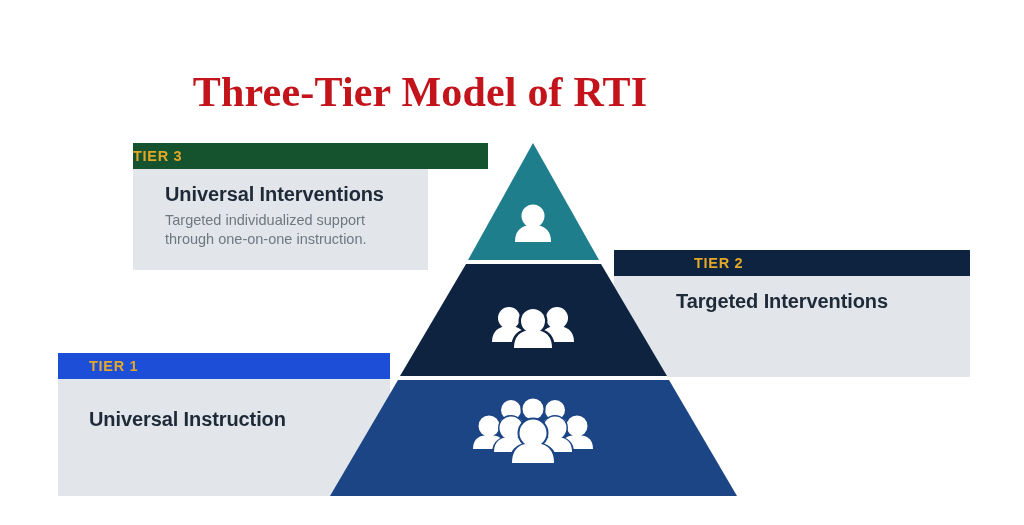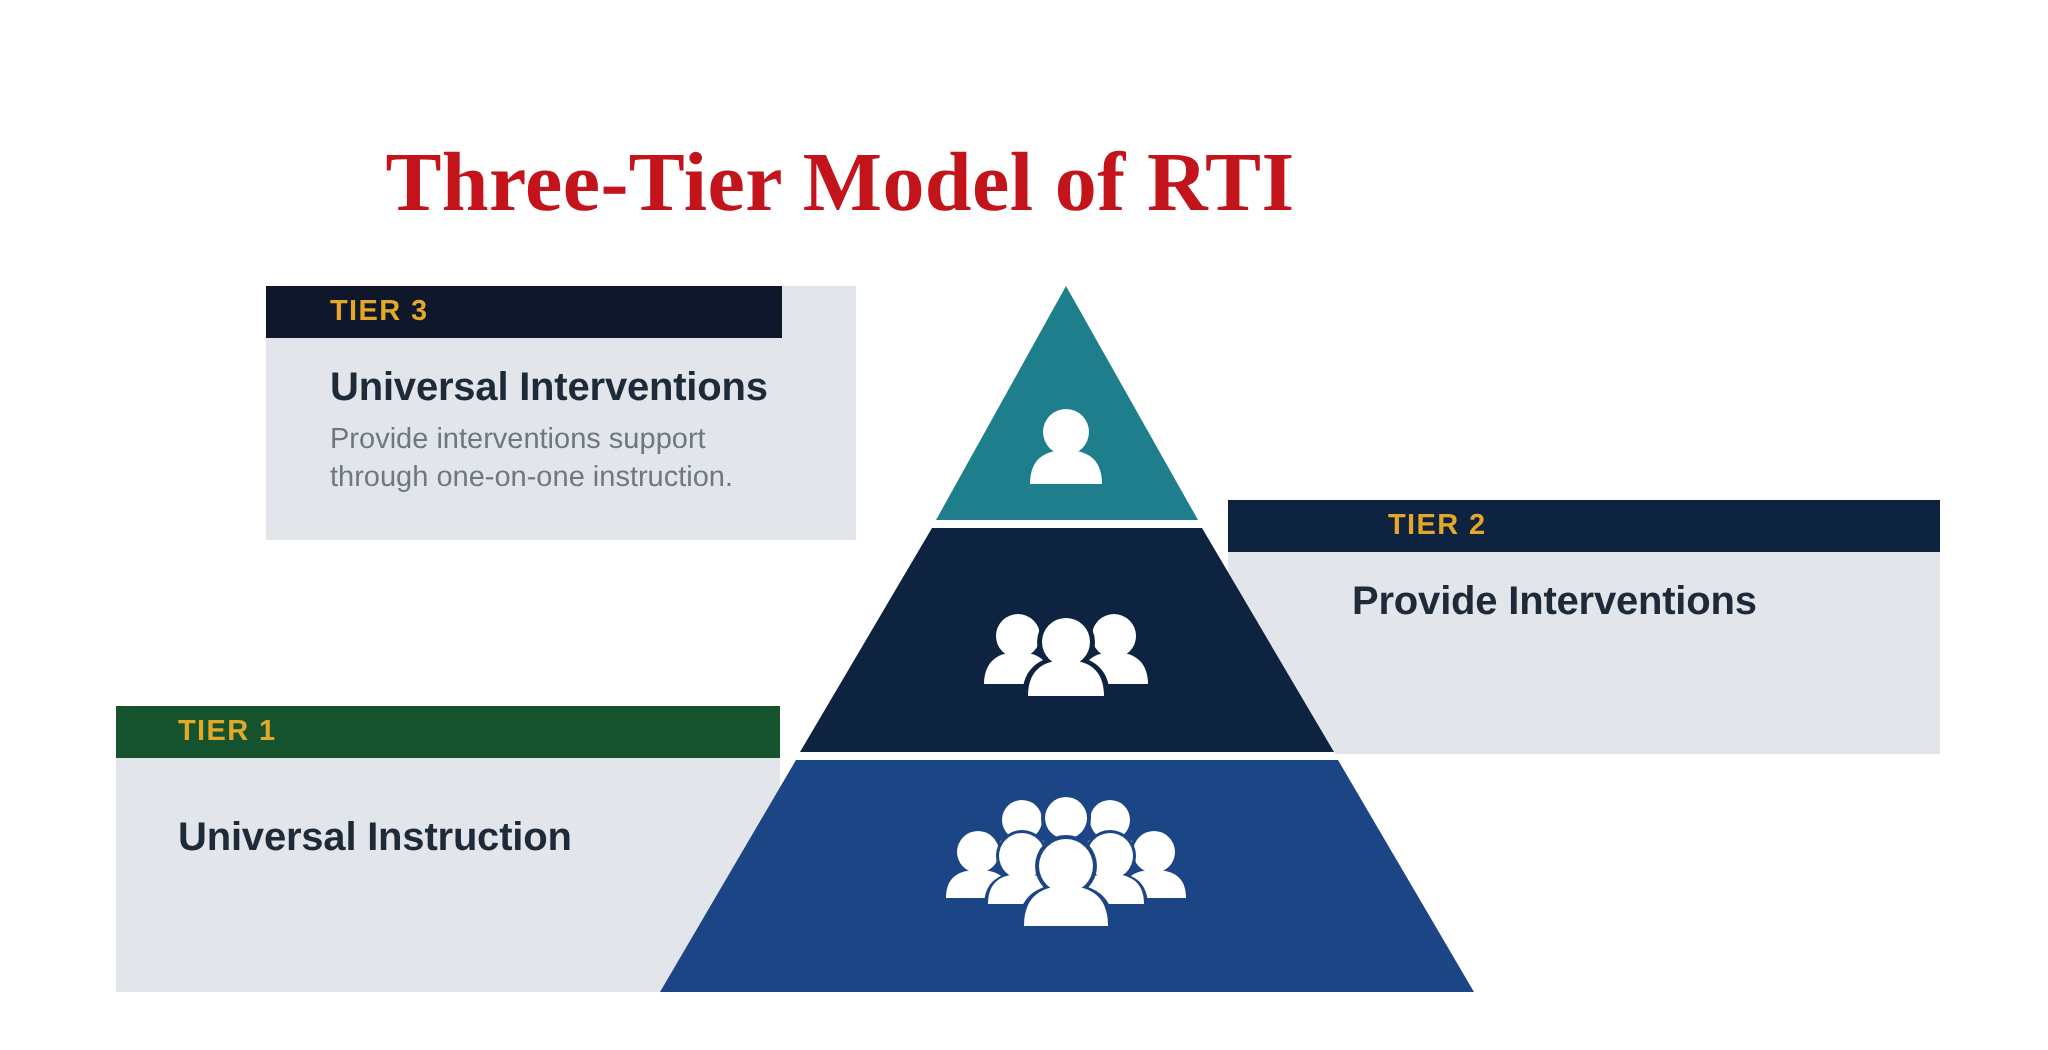--- a/index.html
+++ b/index.html
@@ -69,23 +69,22 @@
   }
 
   
   #panel-tier3 {
     left: 133px;
     top: 143px;
     width: 295px;
     height: 127px;
   }
   #panel-tier3 .panel-head {
-    background: #0f172a;
-    padding-left: 32px;
-    width: 258px;
+    background: #14532d;
+    width: 355px;
   }
   #panel-tier3 .panel-body { padding: 14px 0 0 32px; }
 
   
   #panel-tier2 {
     left: 614px;
     top: 250px;
     width: 356px;
     height: 127px;
   }
@@ -97,21 +96,21 @@
   #panel-tier2 .panel-body { padding: 14px 0 0 62px; }
 
   
   #panel-tier1 {
     left: 58px;
     top: 353px;
     width: 332px;
     height: 143px;
   }
   #panel-tier1 .panel-head {
-    background: #14532d;
+    background: #1d4ed8;
     padding-left: 31px;
     width: 332px;
   }
   #panel-tier1 .panel-body { padding: 12px 0 0 31px; margin-top: 17px; }
 
   
   #pyramid {
     position: absolute;
     left: 0;
     top: 0;
@@ -127,31 +126,31 @@
 <div id="infographic">
 
   <div class="title">Three-Tier Model of RTI</div>
 
   <div class="panel" id="panel-tier3">
     <div class="panel-head">
       <span class="tier-label">TIER 3</span>
     </div>
     <div class="panel-body">
       <p class="panel-title">Universal Interventions</p>
-      <p class="panel-desc">Provide interventions support
+      <p class="panel-desc">Targeted individualized support
 through one-on-one instruction.</p>
     </div>
   </div>
 
   <div class="panel" id="panel-tier2">
     <div class="panel-head">
       <span class="tier-label">TIER 2</span>
     </div>
     <div class="panel-body">
-      <p class="panel-title">Provide Interventions</p>
+      <p class="panel-title">Targeted Interventions</p>
     </div>
   </div>
 
   <div class="panel" id="panel-tier1">
     <div class="panel-head">
       <span class="tier-label">TIER 1</span>
     </div>
     <div class="panel-body">
       <p class="panel-title">Universal Instruction</p>
     </div>

